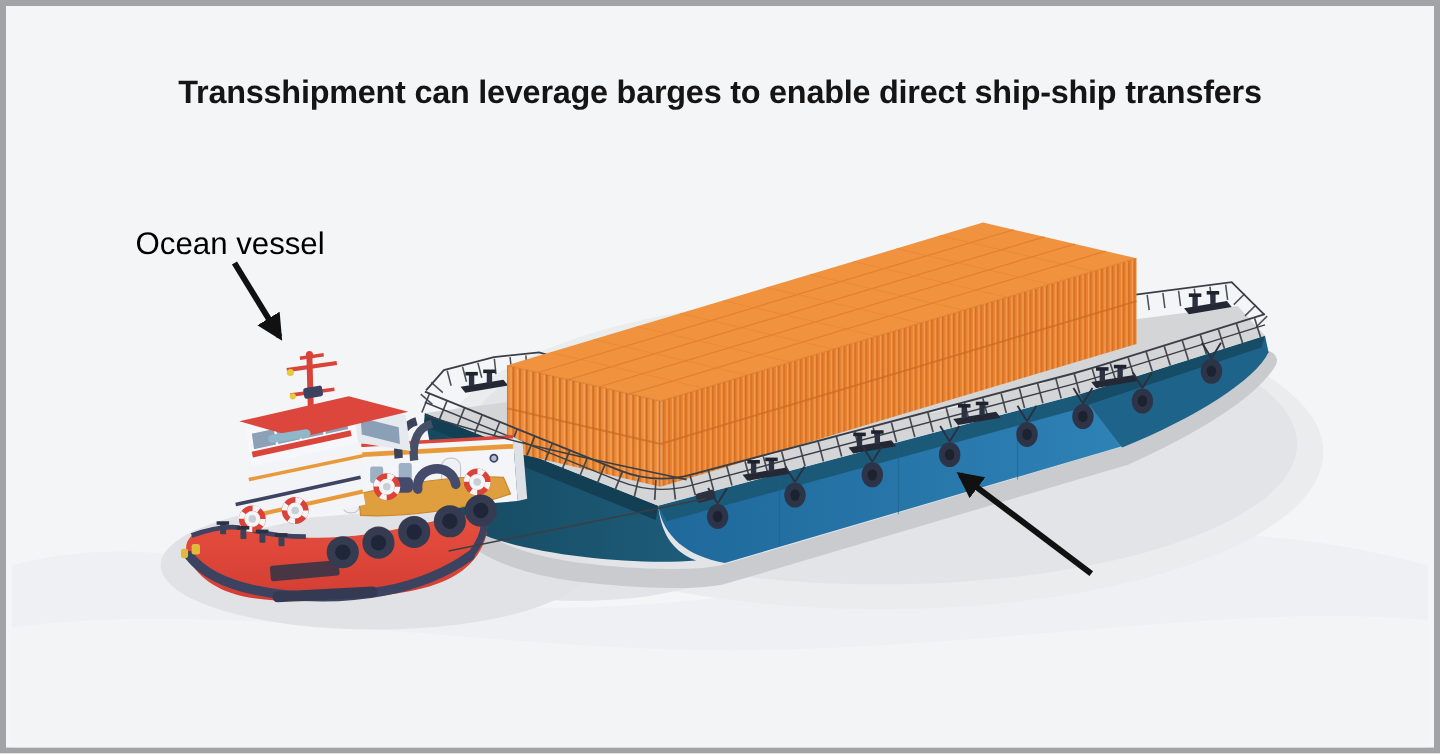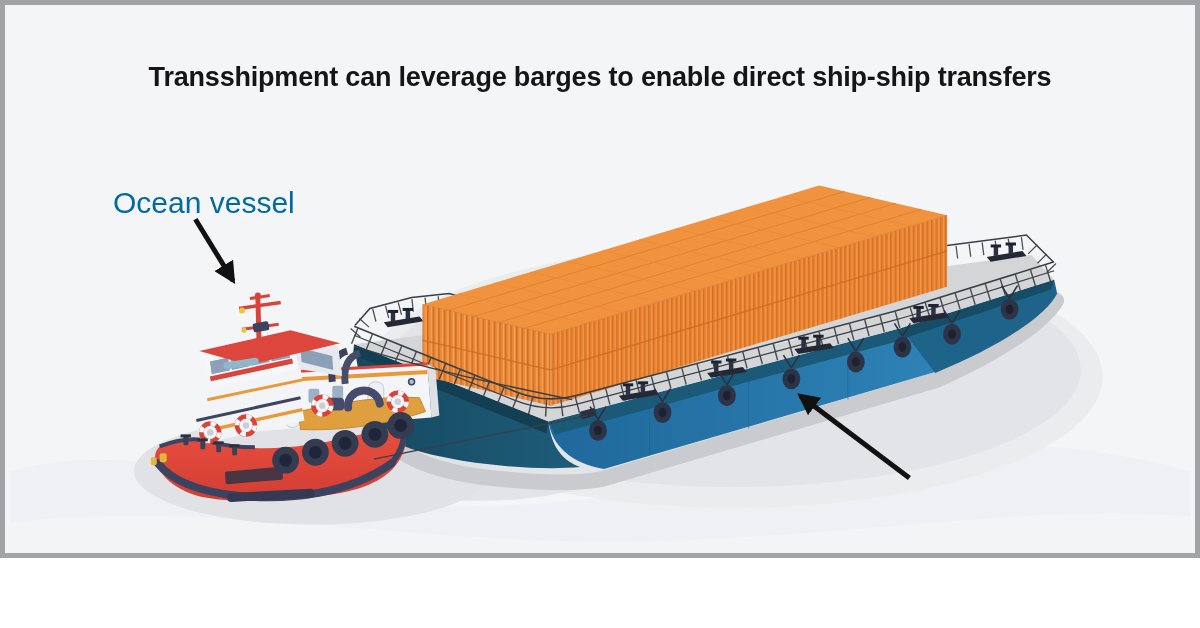--- a/index.html
+++ b/index.html
@@ -1,26 +1,26 @@
 <!DOCTYPE html>
 <html><head>
 <meta charset="utf-8">
 <style>
   html,body{margin:0;padding:0;background:#ffffff;}
   .frame{
-    position:relative;width:1200px;height:558px;box-sizing:border-box;
+    position:relative;width:1200px;height:628px;box-sizing:border-box;
     border:5px solid #a2a3a6;background:#f4f5f7;overflow:hidden;
     font-family:"Liberation Sans", sans-serif;
   }
   .title{
     position:absolute;top:57px;left:0;right:0;text-align:center;
     font-size:27px;font-weight:bold;color:#151515;letter-spacing:-0.2px;
   }
   .label{
-    position:absolute;font-size:30px;color:#0369a1;line-height:34px;
+    position:absolute;font-size:26px;color:#000000;line-height:34px;
     white-space:pre-line;
   }
   .label-ocean{top:181px;left:108px;}
   .label-barge{top:471px;left:762px;width:300px;text-align:center;}
   svg.scene{position:absolute;inset:0;}
 </style>
 </head>
 <body>
 
 <div class="frame">

